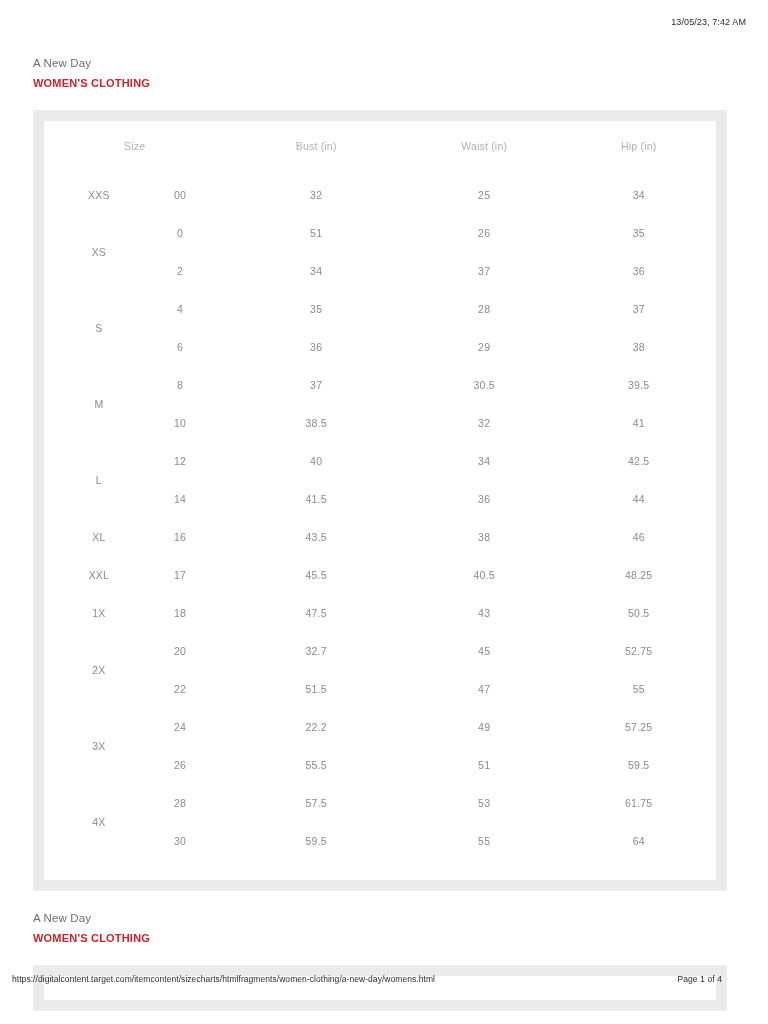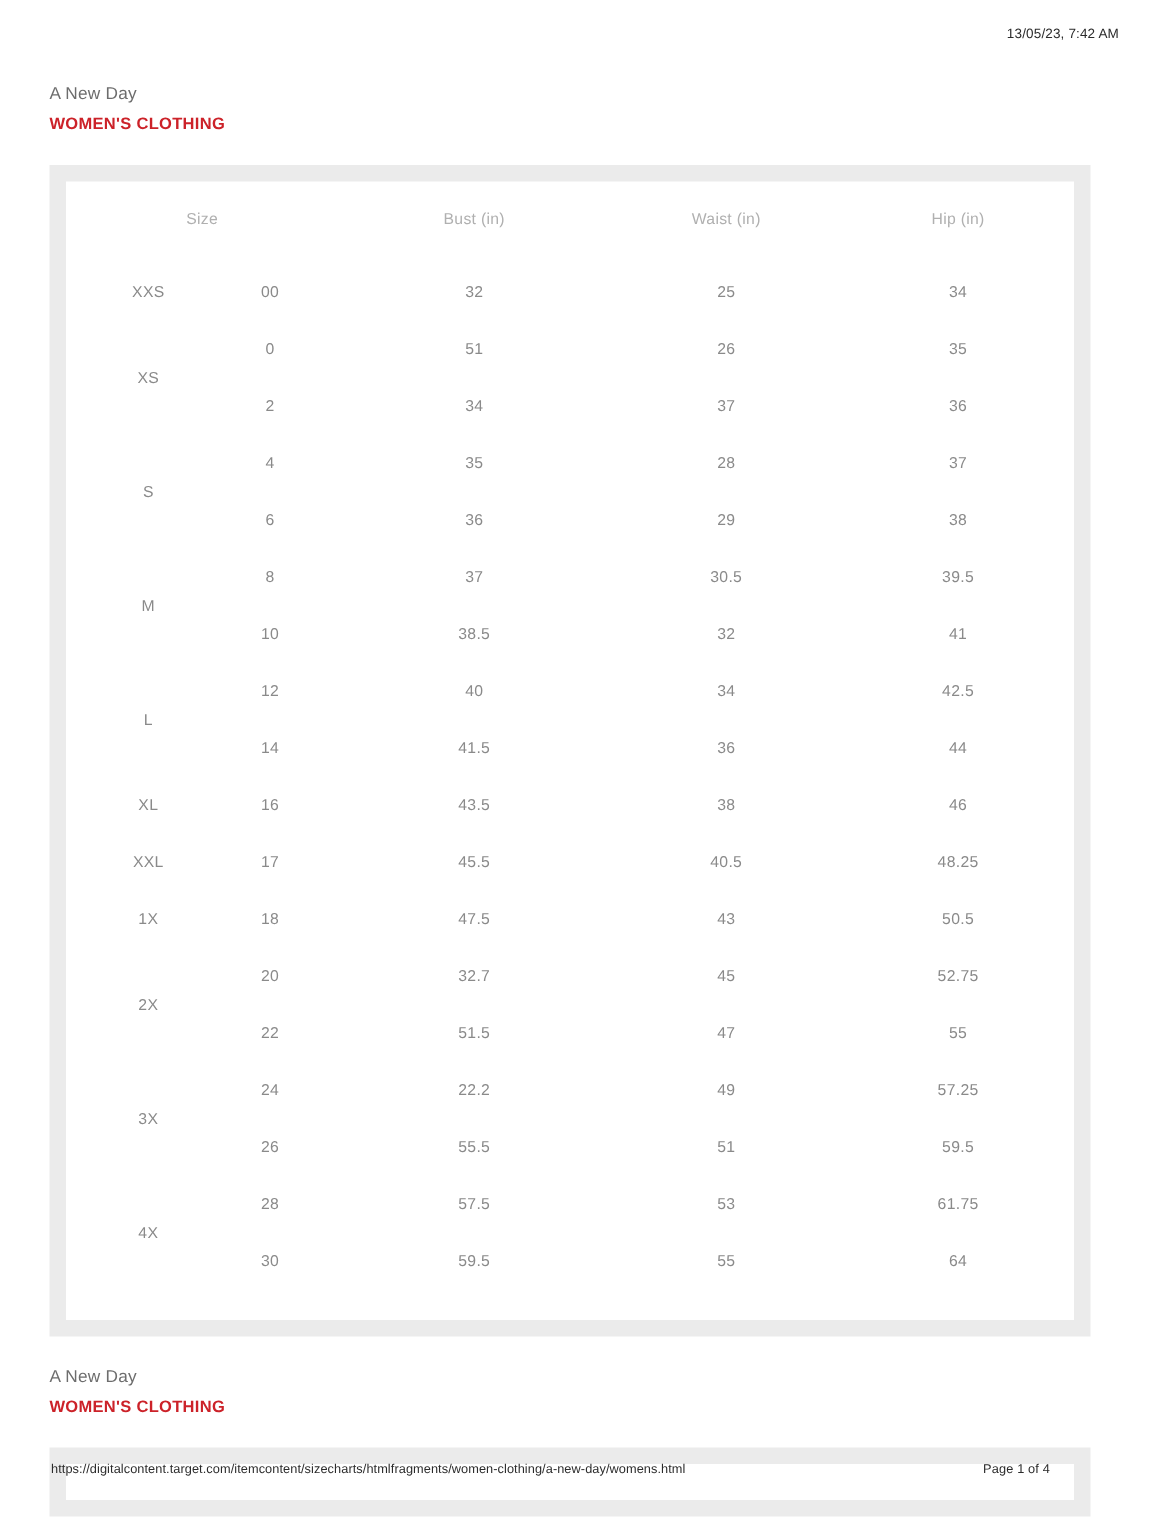--- a/index.html
+++ b/index.html
@@ -108,21 +108,21 @@
     vertical-align: middle;
     padding-left: 20px;
   }
 
   
   .page-footer {
     position: absolute;
     left: 0;
     bottom: 40px;
     width: 740px;
-    padding: 0 34px;
+    padding: 0 12px;
     display: flex;
     align-items: baseline;
     justify-content: space-between;
     font-size: 8.5px;
     color: #2b2b2b;
   }
   .footer-url {
     letter-spacing: 0.05px;
     white-space: nowrap;
   }

